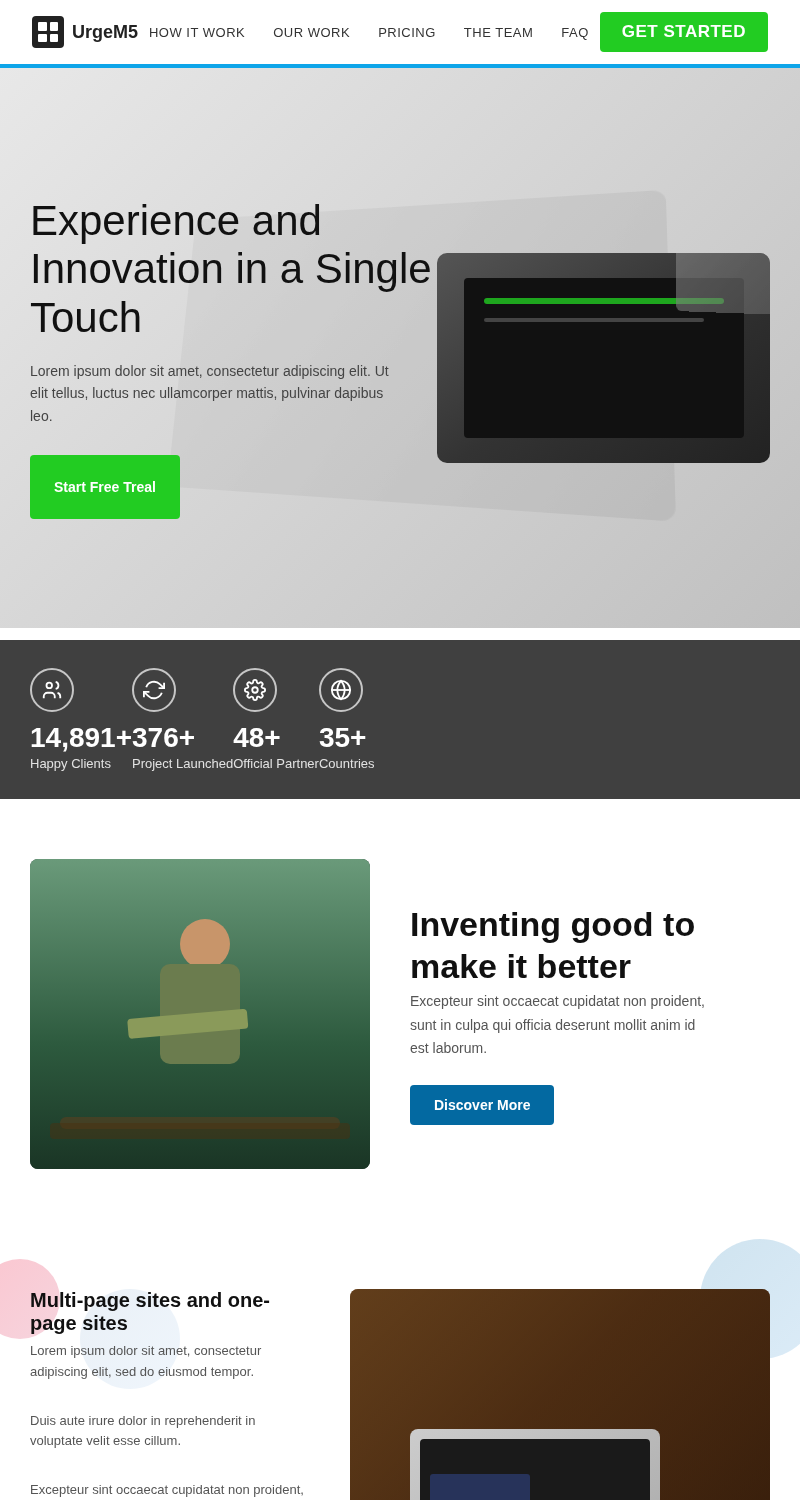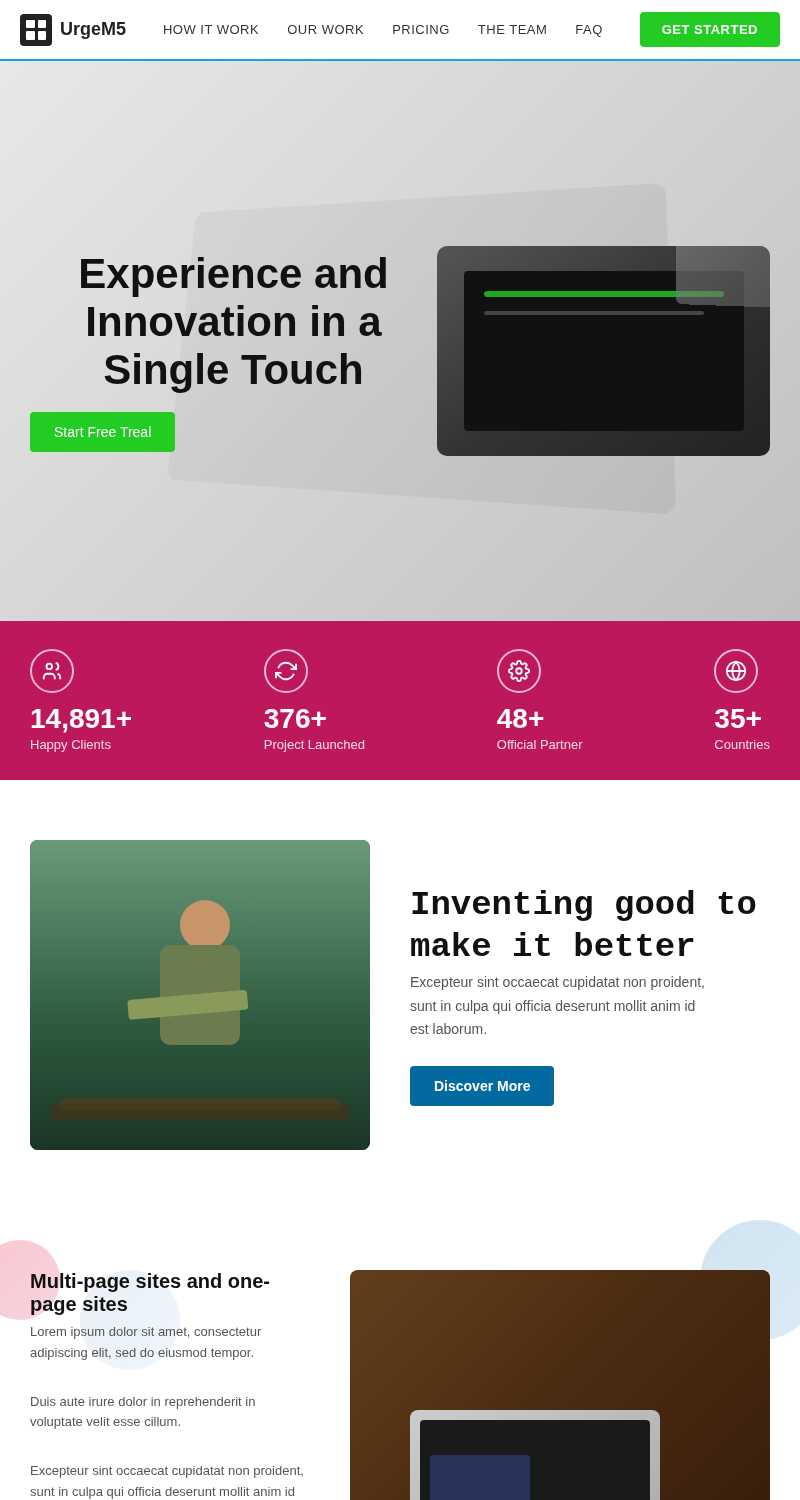--- a/index.html
+++ b/index.html
@@ -1,57 +1,57 @@
 <!DOCTYPE html>
 <html><head>
   <meta charset="utf-8">
   <style>
     * { margin: 0; padding: 0; box-sizing: border-box; }
     body { font-family: 'Segoe UI', Arial, sans-serif; width: 800px; overflow-x: hidden; background: #fff; }
 
     
     .navbar {
       display: flex; align-items: center; justify-content: space-between;
-      padding: 12px 20px; background: #fff; border-bottom: 2px solid #0ea5e9;
+      padding: 12px 32px; background: #fff; border-bottom: 4px solid #0ea5e9;
       position: relative; z-index: 10;
     }
     .navbar-brand { display: flex; align-items: center; gap: 8px; font-weight: 700; font-size: 18px; color: #222; }
     .brand-icon {
       width: 32px; height: 32px; background: #222;
       display: grid; grid-template-columns: 1fr 1fr; gap: 3px; padding: 6px; border-radius: 4px;
     }
     .brand-icon span { background: #fff; border-radius: 1px; }
     .nav-links { display: flex; gap: 28px; }
     .nav-links a { text-decoration: none; color: #333; font-size: 13px; font-weight: 500; letter-spacing: 0.5px; }
     .btn-get-started {
       background: #22cc22; color: #fff; border: none; padding: 10px 22px;
-      border-radius: 4px; font-size: 13px; font-weight: 700; cursor: pointer; letter-spacing: 0.5px;
+      border-radius: 4px; font-size: 17px; font-weight: 700; cursor: pointer; letter-spacing: 0.5px;
     }
 
     
     .hero {
       background: linear-gradient(135deg, #e8e8e8 0%, #d0d0d0 60%, #c0c0c0 100%);
       min-height: 560px; position: relative; overflow: hidden;
       display: flex; align-items: center; padding: 60px 30px 40px 30px;
     }
     .hero-bg-laptop {
       position: absolute; top: 0; left: 0; width: 100%; height: 100%;
       display: flex; align-items: center; justify-content: center; opacity: 0.25;
     }
     .hero-bg-laptop-shape {
       width: 500px; height: 300px;
       background: linear-gradient(120deg, #bbb 0%, #999 100%);
       border-radius: 12px; transform: perspective(600px) rotateY(-15deg) rotateX(10deg);
     }
     .hero-content { position: relative; z-index: 2; flex: 0 0 55%; max-width: 55%; }
-    .hero-title { font-size: 42px; font-weight: 700; color: #111; line-height: 1.15; margin-bottom: 18px; text-align: center; }
+    .hero-title { font-size: 42px; font-weight: 400; color: #111; line-height: 1.15; margin-bottom: 18px; }
     .hero-desc { font-size: 14px; color: #444; line-height: 1.6; margin-bottom: 28px; max-width: 360px; }
     .btn-trial {
-      background: #22cc22; color: #fff; border: none; padding: 12px 24px;
-      border-radius: 4px; font-size: 14px; font-weight: 400; cursor: pointer;
+      background: #22cc22; color: #fff; border: none; padding: 24px 24px;
+      border-radius: 4px; font-size: 14px; font-weight: 700; cursor: pointer;
     }
     .hero-image-area {
       position: relative; z-index: 2; flex: 0 0 45%; max-width: 45%;
       display: flex; align-items: center; justify-content: center;
     }
     .laptop-img-box {
       width: 340px; height: 210px;
       background: linear-gradient(145deg, #555 0%, #333 50%, #222 100%);
       border-radius: 10px; position: relative; overflow: hidden;
       display: flex; align-items: center; justify-content: center;
@@ -70,22 +70,22 @@
     }
     .laptop-floating {
       position: absolute; right: -20px; top: -20px;
       width: 120px; height: 80px;
       background: linear-gradient(135deg, #888 0%, #666 100%);
       border-radius: 6px; opacity: 0.6; transform: perspective(400px) rotateY(-20deg);
     }
 
     
     .stats-bar {
-      background: #be185d; padding: 28px 30px;
-      display: flex; justify-content: space-between; align-items: center;
+      background: #404040; padding: 28px 30px;
+      display: flex; justify-content: flex-start; align-items: center; margin-top: 12px;
     }
     .stat-item { text-align: left; }
     .stat-icon {
       width: 44px; height: 44px; border: 2px solid rgba(255,255,255,0.7);
       border-radius: 50%; display: flex; align-items: center; justify-content: center;
       margin-bottom: 10px;
     }
     .stat-icon svg { width: 22px; height: 22px; fill: none; stroke: #fff; stroke-width: 2; }
     .stat-number { font-size: 28px; font-weight: 700; color: #fff; }
     .stat-label { font-size: 13px; color: rgba(255,255,255,0.85); margin-top: 2px; }
@@ -94,21 +94,21 @@
     .inventing-section {
       display: flex; align-items: stretch; padding: 60px 30px; gap: 40px;
       background: #fff;
     }
     .inventing-image {
       flex: 0 0 340px; max-width: 340px; height: 310px;
       background: linear-gradient(135deg, #2d4a3e 0%, #1a2e26 100%);
       border-radius: 8px; position: relative; overflow: hidden;
     }
     .inventing-content { flex: 1; display: flex; flex-direction: column; justify-content: center; }
-    .inventing-title { font-size: 34px; font-weight: 800; color: #111; line-height: 1.25; margin-bottom: 2px; font-family: Liberation Mono, monospace; }
+    .inventing-title { font-size: 34px; font-weight: 800; color: #111; line-height: 1.25; margin-bottom: 2px; }
     .inventing-desc { font-size: 14px; color: #555; line-height: 1.7; margin-bottom: 24px; max-width: 300px; }
     .btn-discover {
       background: #0369a1; color: #fff; border: none; padding: 12px 24px;
       border-radius: 4px; font-size: 14px; font-weight: 600; cursor: pointer;
       align-self: flex-start;
     }
 
     
     .features-section {
       background: #fff; padding: 60px 30px; position: relative; overflow: hidden;
@@ -174,20 +174,21 @@
   </div>
   <button class="btn-get-started">GET STARTED</button>
 </nav>
 
 <section class="hero">
   <div class="hero-bg-laptop">
     <div class="hero-bg-laptop-shape"></div>
   </div>
   <div class="hero-content">
     <h1 class="hero-title">Experience and Innovation in a Single Touch</h1>
+    <p class="hero-desc">Lorem ipsum dolor sit amet, consectetur adipiscing elit. Ut elit tellus, luctus nec ullamcorper mattis, pulvinar dapibus leo.</p>
     <button class="btn-trial">Start Free Treal</button>
   </div>
   <div class="hero-image-area">
     <div class="laptop-img-box">
       <div class="laptop-screen"></div>
       <div class="laptop-floating"></div>
     </div>
   </div>
 </section>
 

